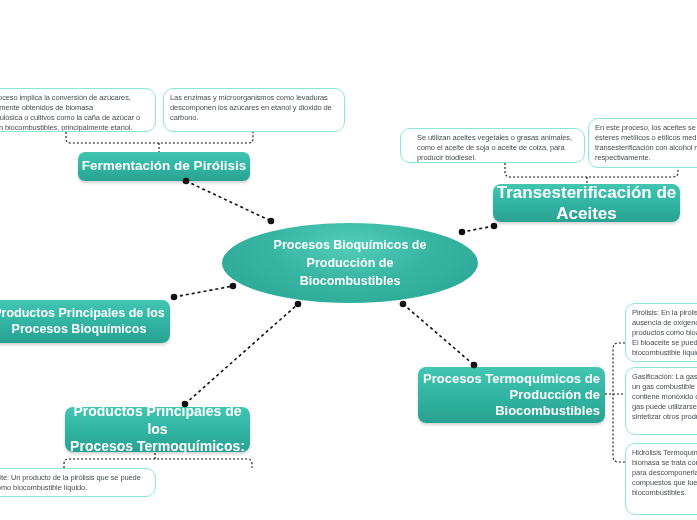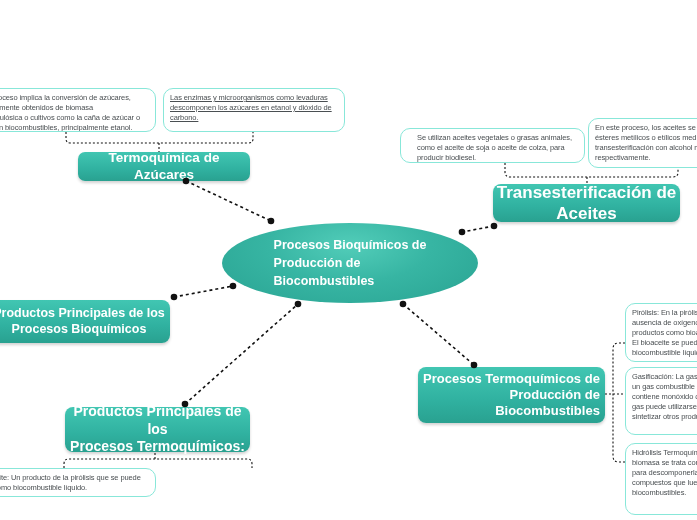--- a/index.html
+++ b/index.html
@@ -28,41 +28,41 @@
   .node-transesterificacion{left:493px;top:184px;width:187px;height:38px;font-size:17px;}
   .node-prod-bioquimicos{left:-12px;top:300px;width:182px;height:43px;font-size:12.5px;}
   .node-prod-termoquimicos{left:65px;top:407px;width:185px;height:45px;font-size:14px;}
   .node-proc-termoquimicos{left:418px;top:367px;width:187px;height:56px;font-size:13px;text-align:right;}
   
   .central{
     position:absolute;left:222px;top:223px;width:256px;height:80px;
     border-radius:50%;
     background:radial-gradient(ellipse at 50% 28%, #52cdb9 0%, #37b5a3 45%, #29a392 100%);
     display:flex;align-items:center;justify-content:center;
-    text-align:left;color:#ffffff;font-weight:bold;font-size:12.5px;
+    text-align:center;color:#ffffff;font-weight:bold;font-size:12.5px;
     line-height:1.45;white-space:pre-line;z-index:2;
   }
   
   .callout{
     position:absolute;
     background:#ffffff;
     border:1.5px solid #88e7d9;
     border-radius:10px;
     color:#4a4f52;
     font-size:7.5px;
     letter-spacing:-0.1px;
     line-height:10px;
     padding:4px 6px;
     white-space:pre;
     overflow:hidden;
     box-sizing:border-box;
     z-index:1;
   }
   .co-ferm-1{left:-32px;top:88px;width:188px;height:44px;}
-  .co-ferm-2{left:163px;top:88px;width:182px;height:44px;text-decoration:underline;}
+  .co-ferm-2{left:163px;top:88px;width:182px;height:44px;}
   .co-trans-1{left:400px;top:128px;width:185px;height:35px;padding-left:16px;}
   .co-trans-2{left:588px;top:118px;width:195px;height:50px;}
   .co-prodterm-1{left:-30px;top:468px;width:186px;height:29px;}
   .co-prodterm-2{left:163px;top:468px;width:185px;height:35px;}
   .co-pirolisis{left:625px;top:303px;width:190px;height:59px;}
   .co-gasificacion{left:625px;top:367px;width:190px;height:68px;}
   .co-hidrolisis{left:625px;top:443px;width:190px;height:72px;}
   .wires{position:absolute;left:0;top:0;z-index:3;pointer-events:none;}
 </style>
 </head>
@@ -70,21 +70,21 @@
 
 <div class="canvas">
 
   <div class="central">
     <span>Procesos Bioquímicos de
 Producción de
 Biocombustibles</span>
   </div>
 
   <div class="node node-fermentacion">
-    <span>Termoquímica de Azúcares</span>
+    <span>Fermentación de Pirólisis</span>
   </div>
   <div class="node node-transesterificacion">
     <span>Transesterificación de
 Aceites</span>
   </div>
   <div class="node node-prod-bioquimicos">
     <span>Productos Principales de los
 Procesos Bioquímicos</span>
   </div>
   <div class="node node-prod-termoquimicos">

